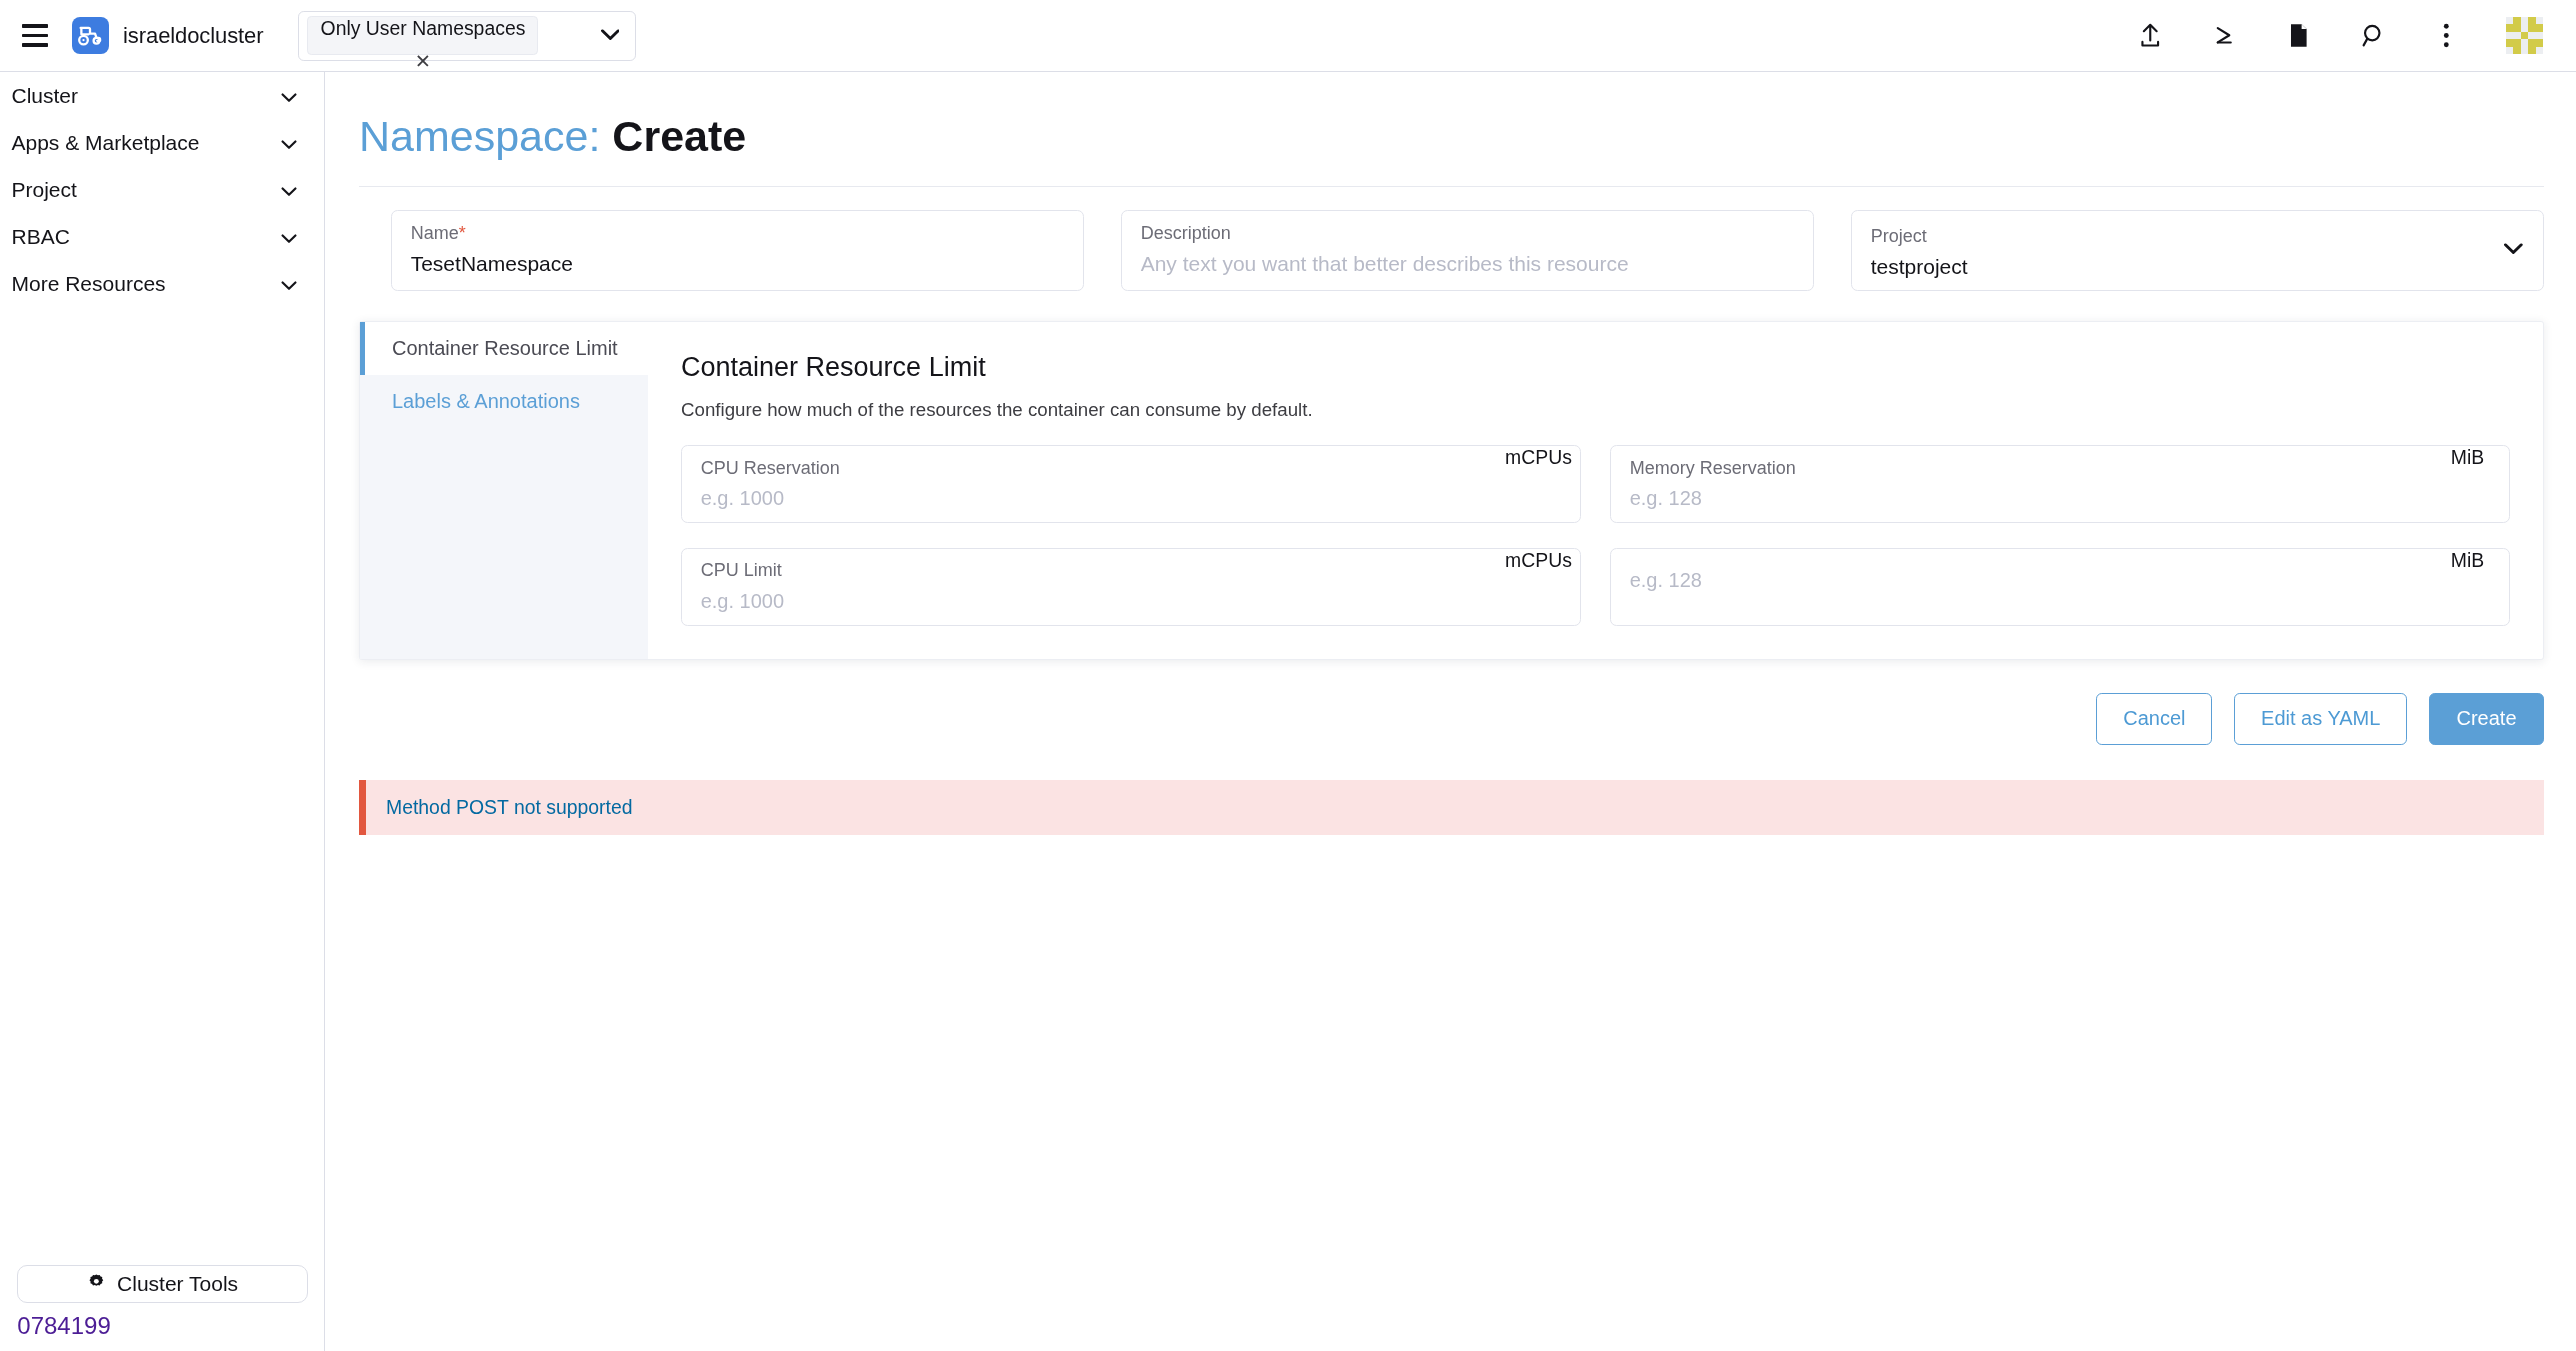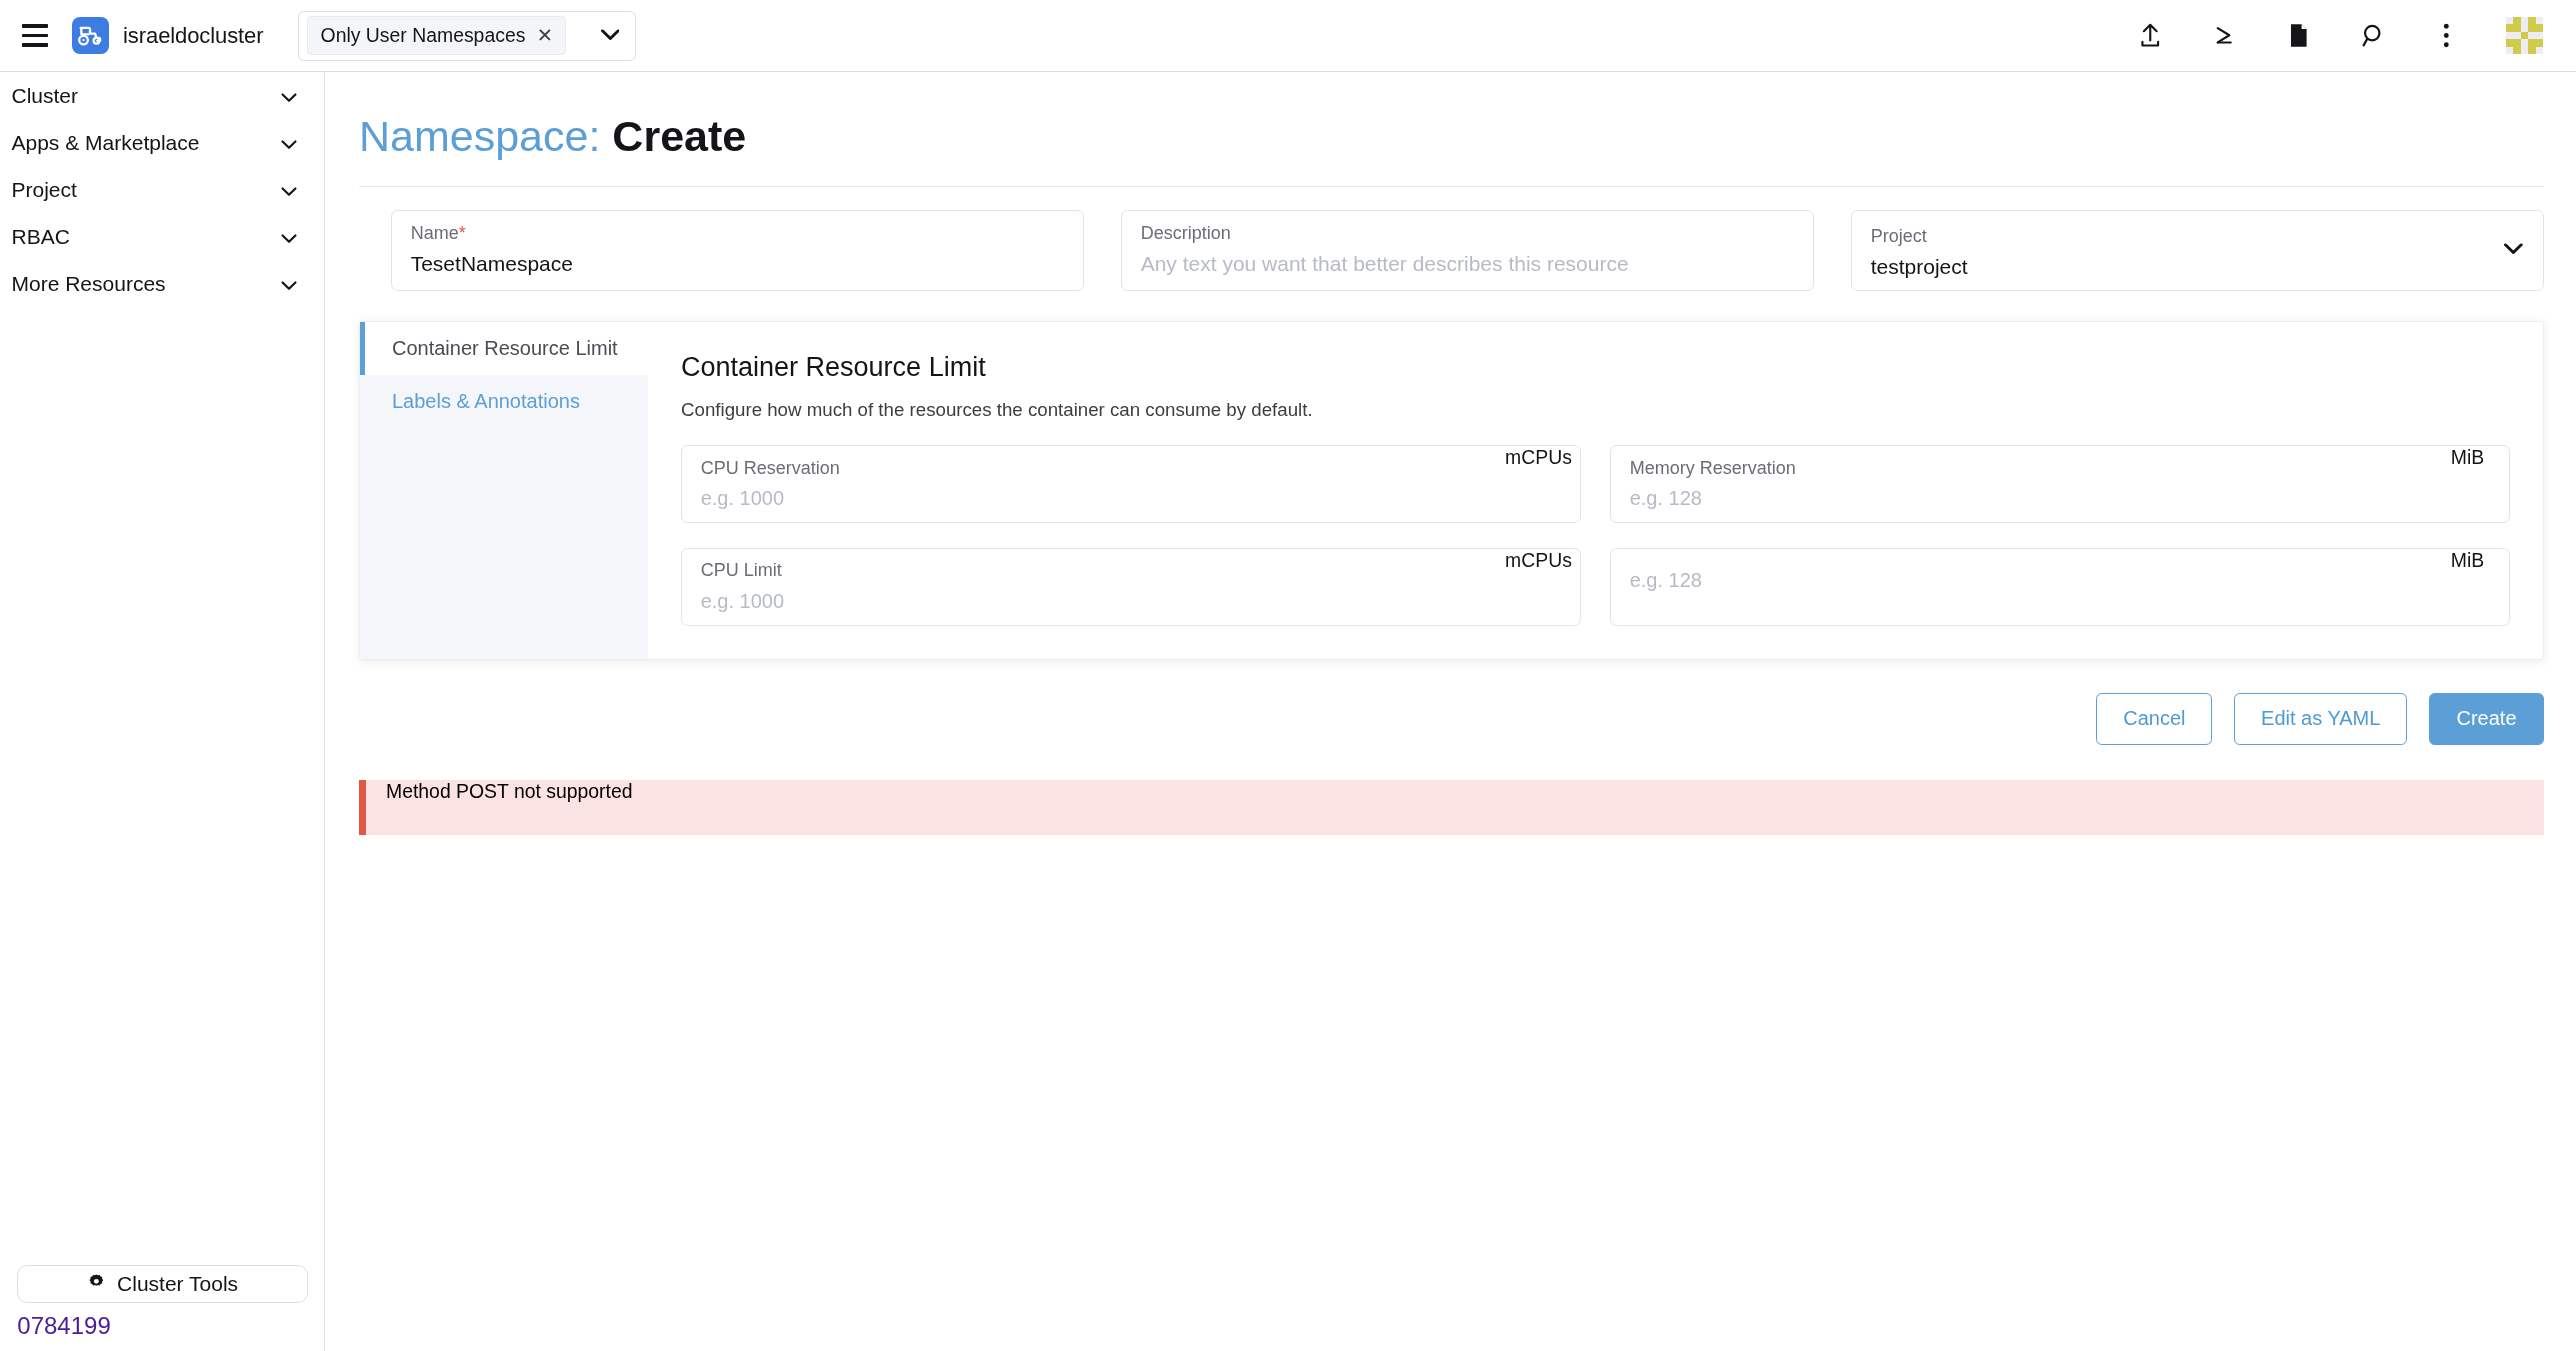--- a/index.html
+++ b/index.html
@@ -66,20 +66,21 @@
   }
   .ns-chip {
     display: flex;
     align-items: center;
     background: #f4f5f8;
     border: 0.7px solid #e8eaf0;
     border-radius: 4.3px;
     height: 39px;
     padding: 0 11.5px 0 13px;
     gap: 11.5px;
+    flex-direction: column;
   }
   .ns-chip-label { font-size: 19.4px; color: #141419; }
   .ns-chip-x { font-size: 19.4px; color: #3d3d42; line-height: 1; cursor: pointer; }
   .ns-caret {
     position: absolute;
     right: 16px; top: 50%;
     transform: translateY(-50%);
     cursor: pointer;
   }
   .header-spacer { flex: 1; }
@@ -323,23 +324,24 @@
     color: #ffffff;
   }
 
   
   .error-banner {
     margin: 35px 32px 0 32px;
     background: #fbe3e3;
     border-left: 7.2px solid #e2573f;
     height: 55px;
     display: flex;
+    align-items: center;
     padding-left: 20px;
     font-size: 19.4px;
-    color: #000000;
+    color: #0369a1;
   }
 </style>
 </head>
 <body>
 
 <div class="header">
 
   <div class="hamburger">
     <span></span>
     <span></span>

